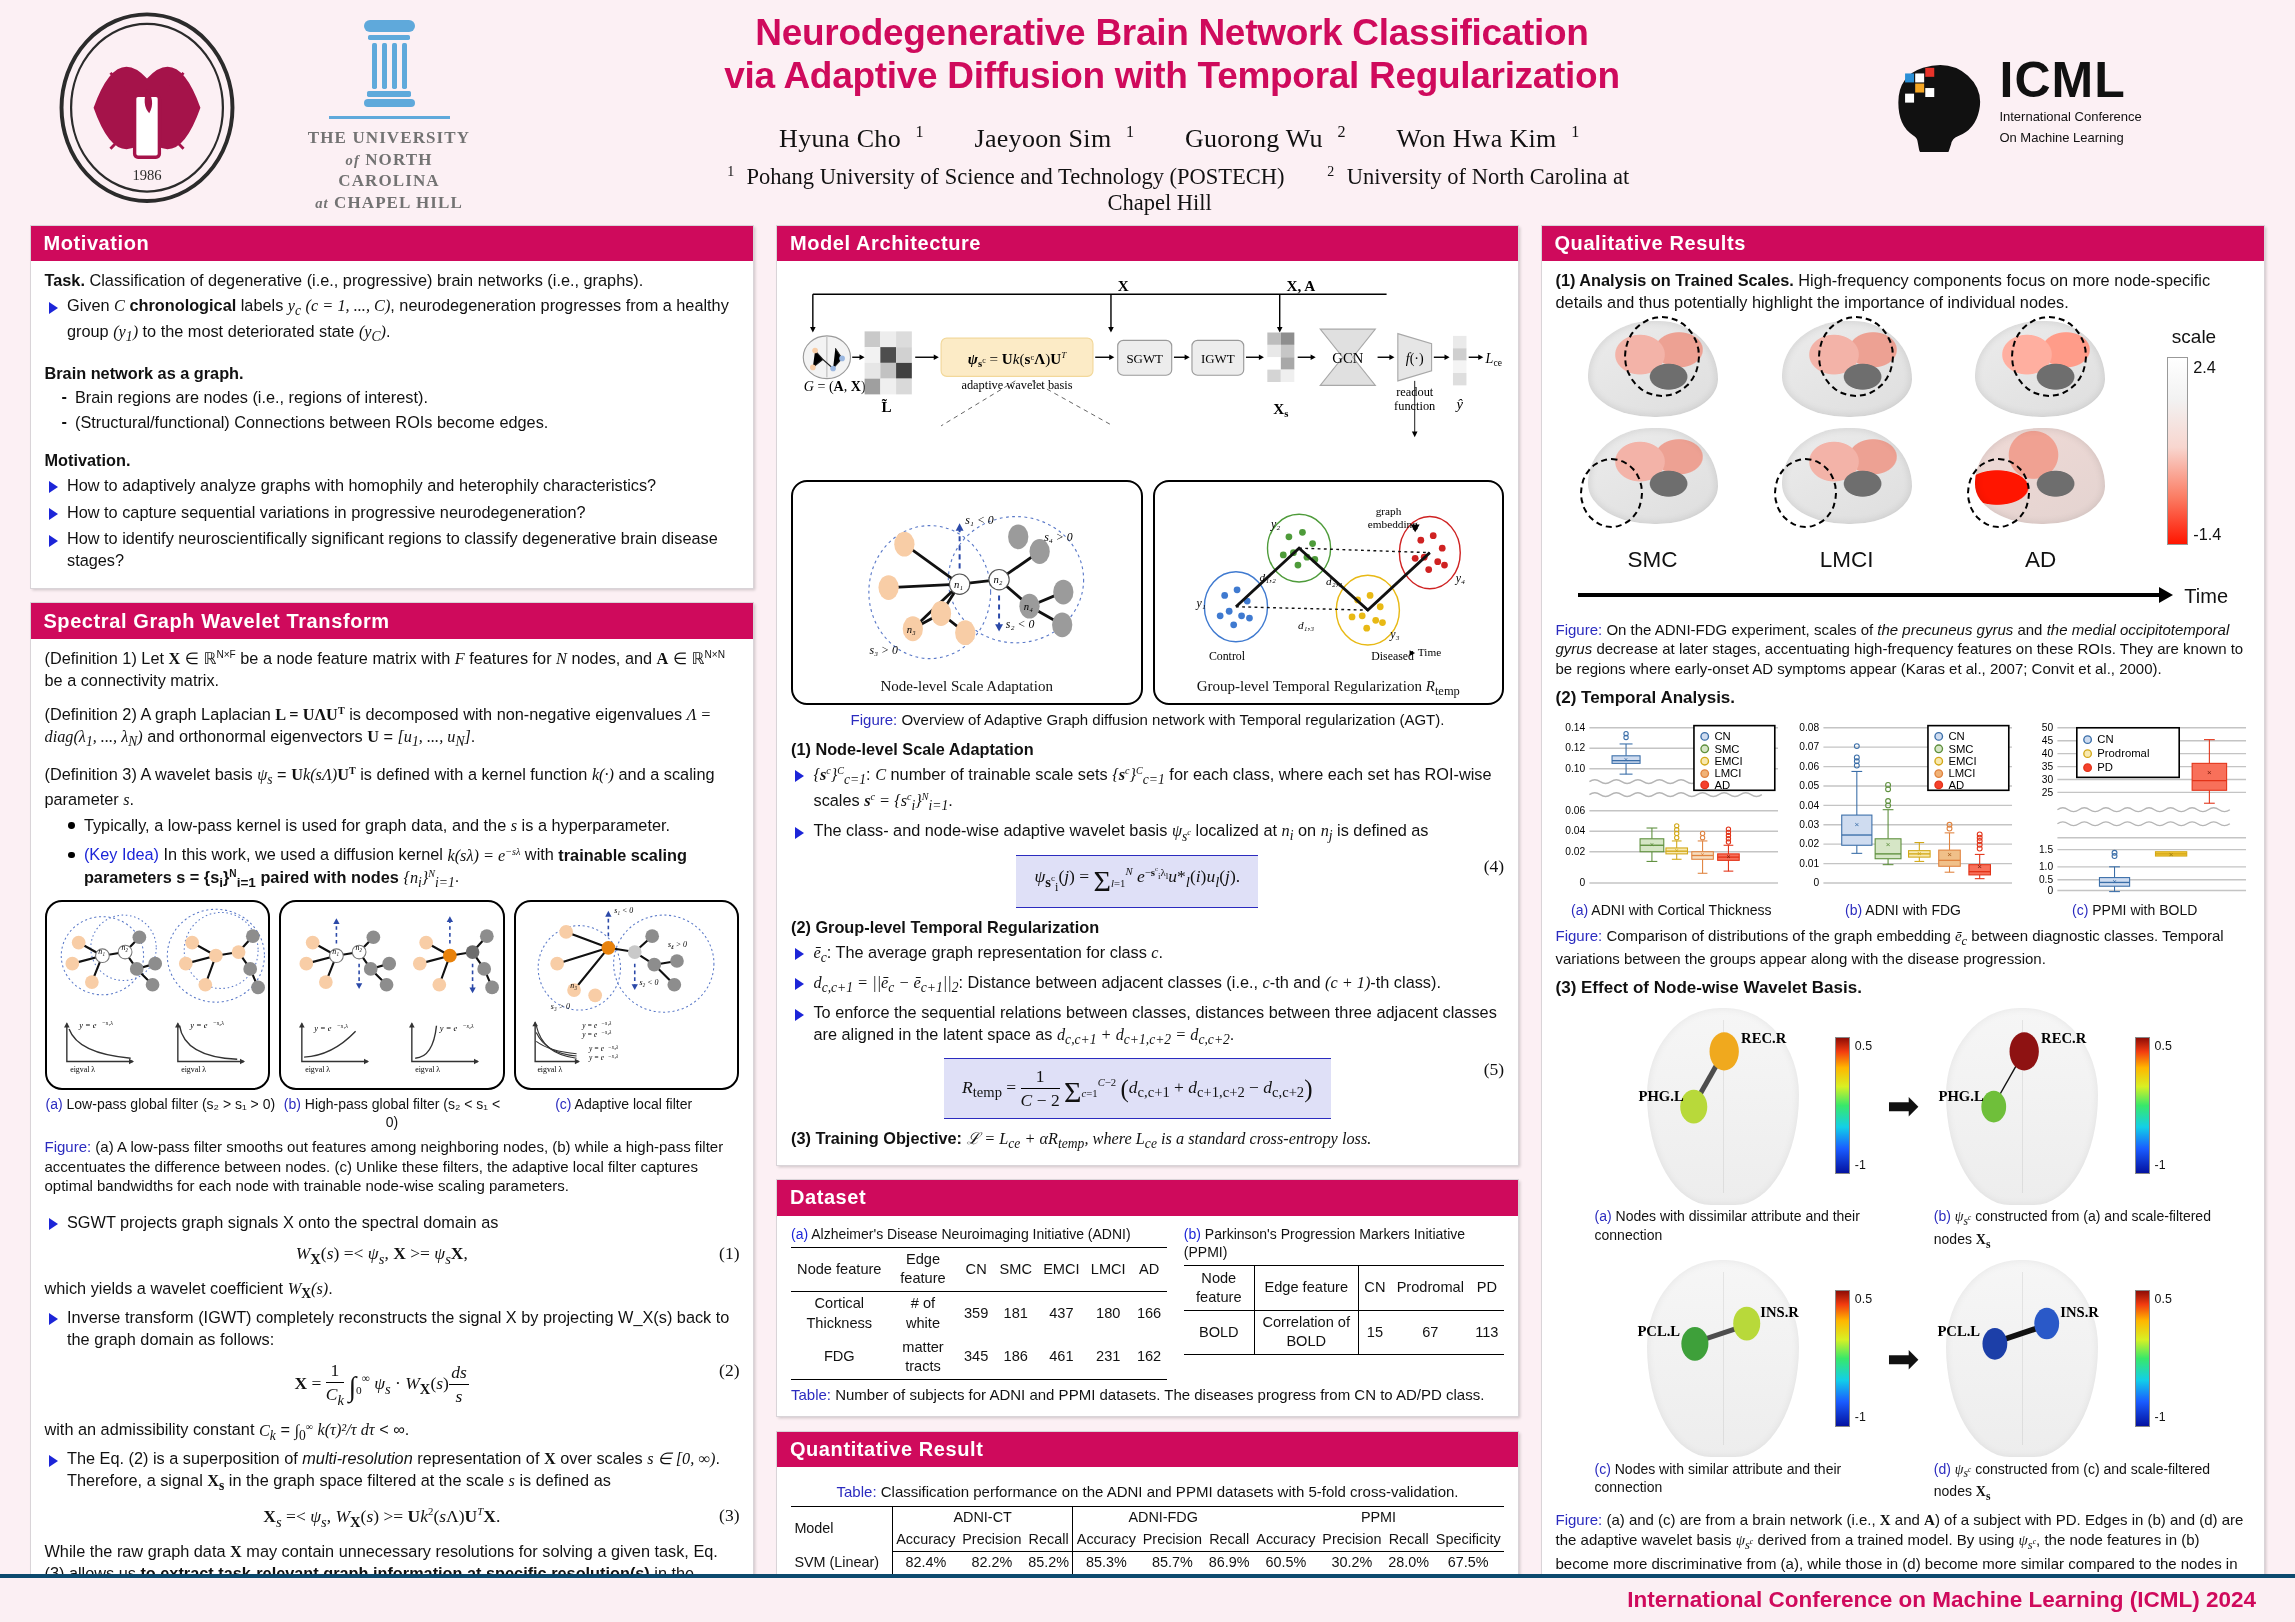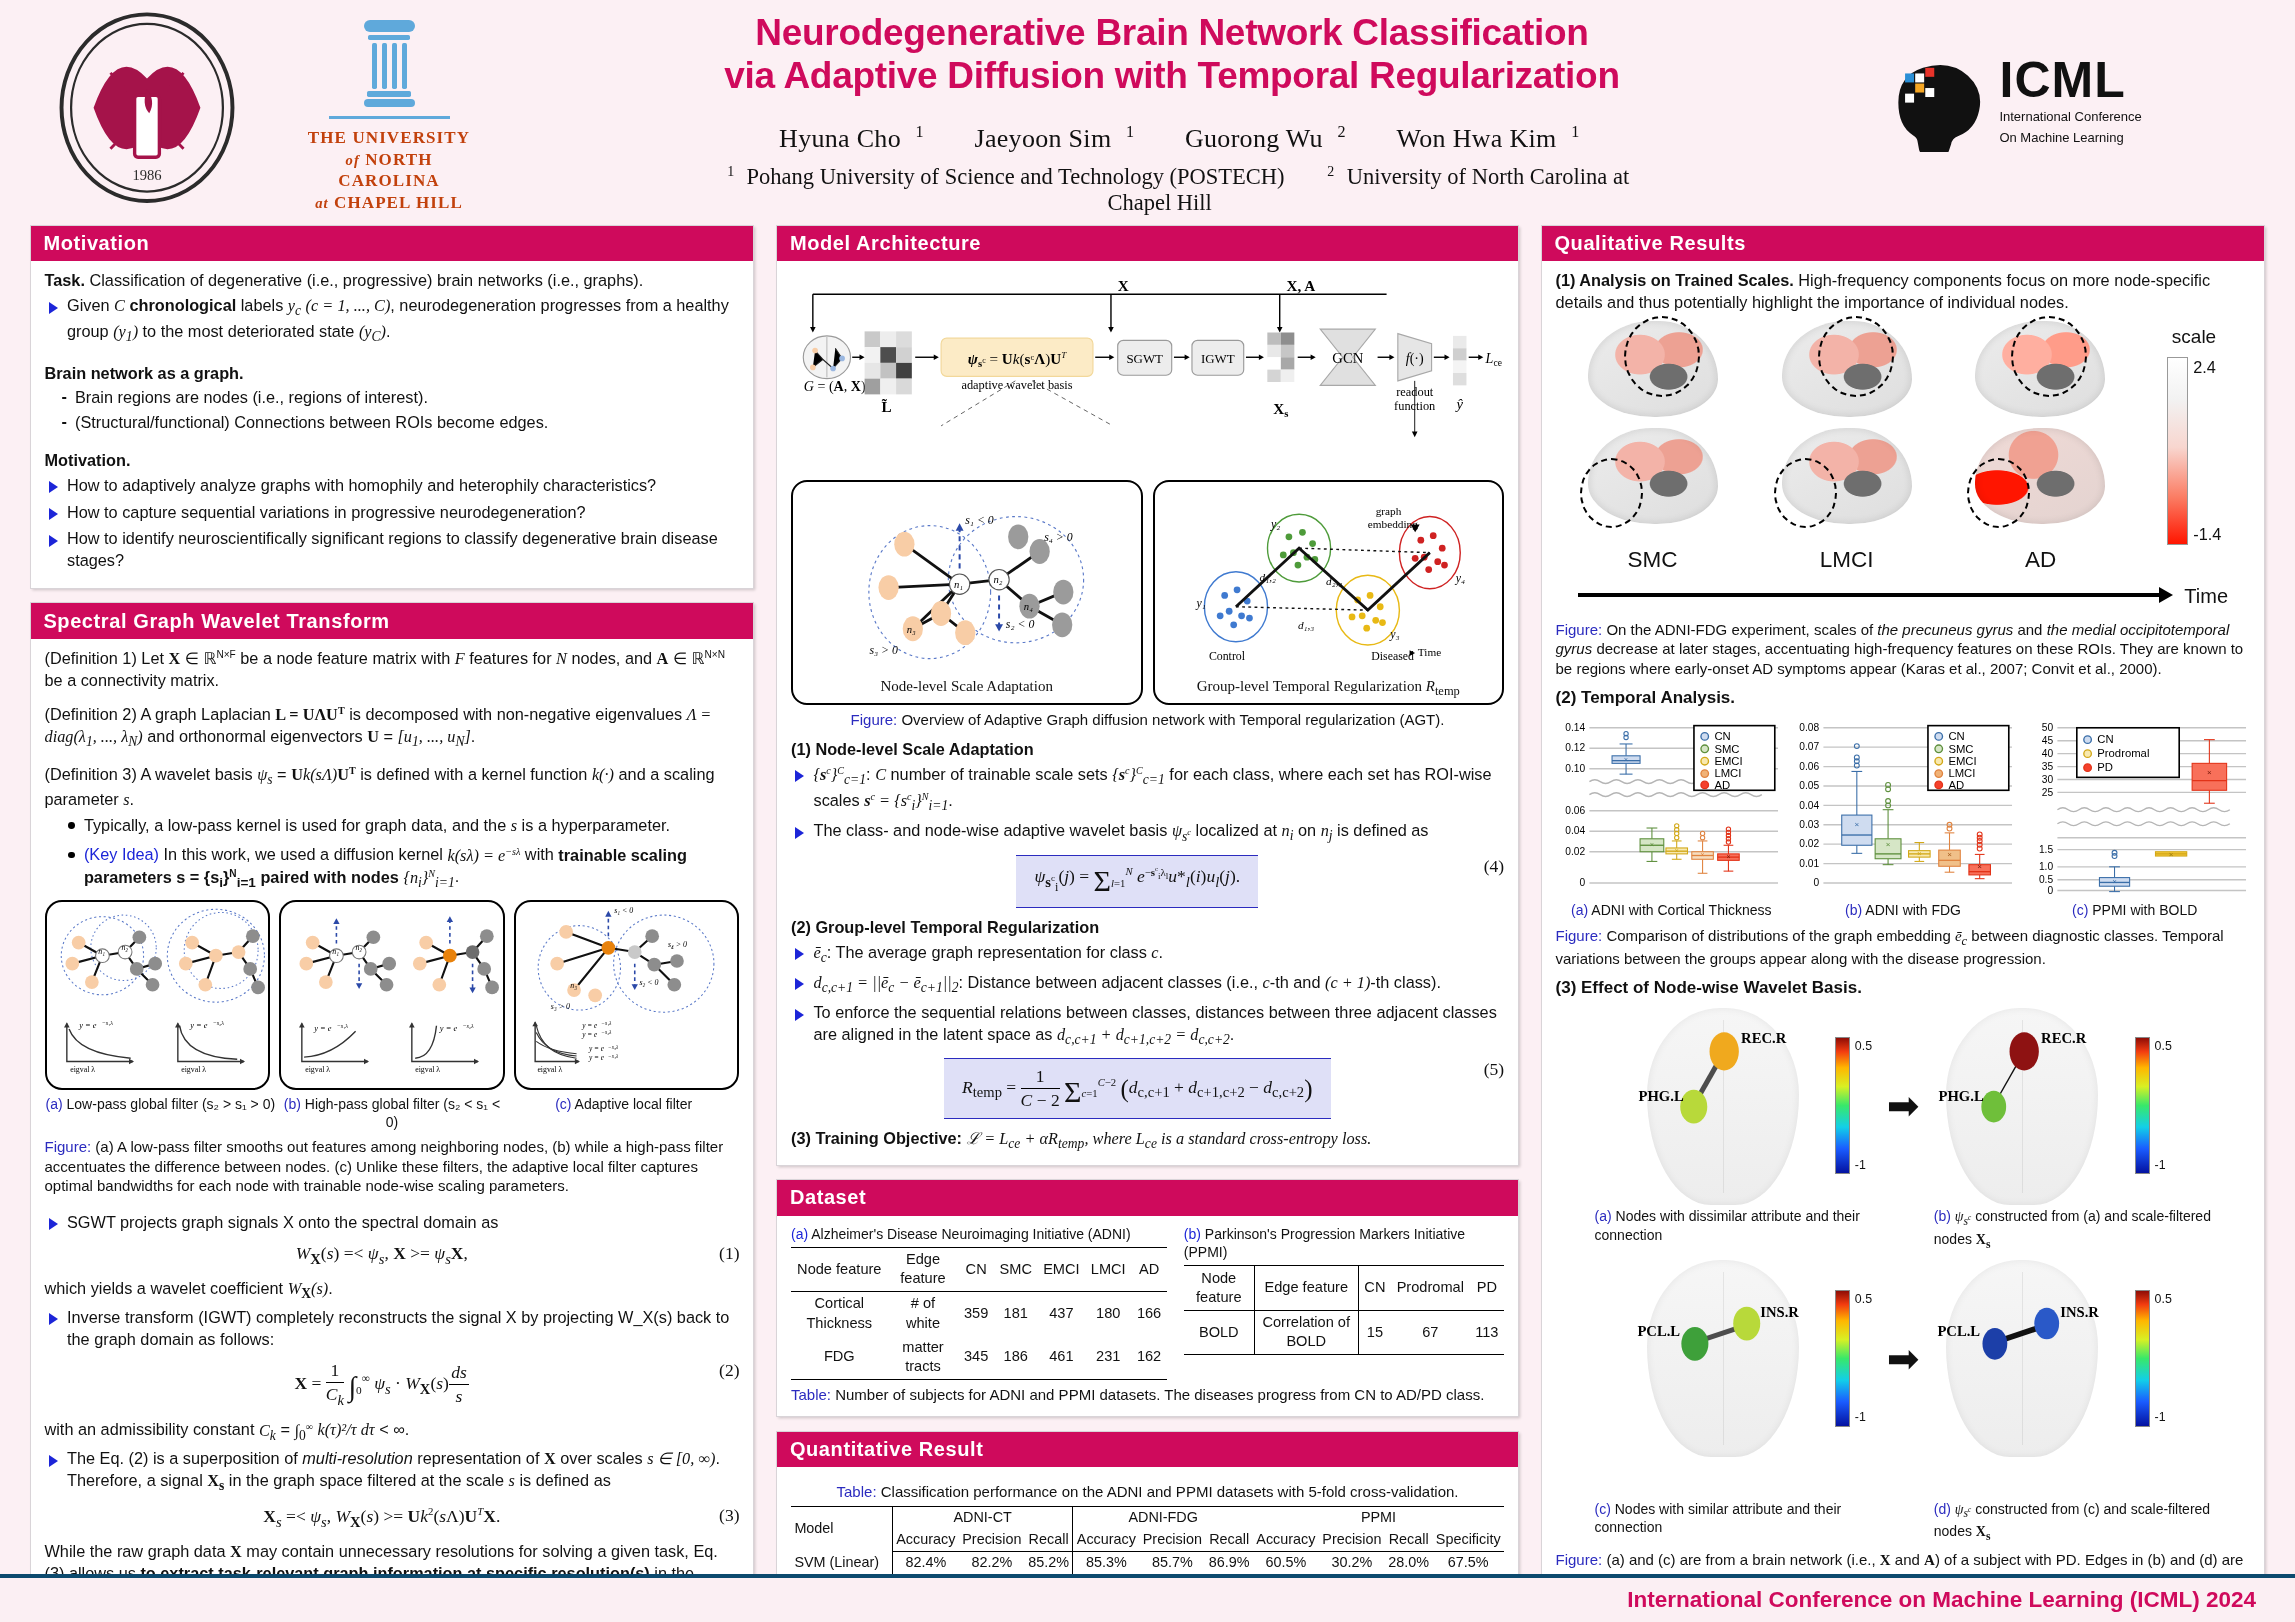--- a/index.html
+++ b/index.html
@@ -13,21 +13,21 @@
   }
   .poster{position:relative;width:2295px;height:1622px;box-sizing:border-box;}
 
   
   .header{position:relative;height:225px;}
   .logo-postech{position:absolute;left:54px;top:11.3px;width:186px;height:194px;}
   .logo-unc{position:absolute;left:293px;top:20px;width:192px;height:183px;text-align:center;}
   .unc-col{width:51px;height:87px;margin:0 auto;position:relative;}
   .unc-col .seg{position:absolute;background:#5fa9db;border-radius:1.7px;}
   .unc-rule{width:121px;height:2.8px;background:#5fa9db;margin:9px auto 8px auto;}
-  .unc-line{color:#c2410c;font-family:"Liberation Serif",serif;font-weight:bold;letter-spacing:1.1px;font-size:17px;line-height:1.28;}
+  .unc-line{color:#737373;font-family:"Liberation Serif",serif;font-weight:bold;letter-spacing:1.1px;font-size:17px;line-height:1.28;}
   .unc-line i{font-style:italic;text-transform:none;font-size:14.6px;}
   .title-wrap{position:absolute;left:693px;top:12.4px;width:958px;text-align:center;}
   .ptitle{color:#cf0a5c;font-weight:bold;font-size:37px;line-height:1.16;letter-spacing:-0.3px;}
   .authors{font-family:"Liberation Serif",serif;font-size:26px;margin-top:25px;letter-spacing:0.3px;}
   .authors span{margin:0 14.6px;}
   .affil{font-family:"Liberation Serif",serif;font-size:22.5px;margin-top:10px;}
   .affil span{margin:0 12.4px;}
   sup{font-size:0.62em;vertical-align:super;}
   .logo-icml{position:absolute;right:48px;top:31px;width:361px;height:141px;display:flex;align-items:center;gap:12.4px;}
   .icml-head{position:relative;width:101px;height:101px;}
@@ -1270,21 +1270,21 @@
               </svg>
             </div>
             <div style="display:flex;align-items:center;gap:4.5px;">
               <div class="cbar"></div>
               <div style="display:flex;flex-direction:column;justify-content:space-between;height:135px;font-size:12.4px;">
                 <span>0.5</span>
                 <span>-1</span>
               </div>
             </div>
           </div>
-          <div style="display:flex;margin-top:40px;">
+          <div style="display:flex;">
             <div class="subcap" style="flex:1;text-align:left;padding-left:39px;"><span class="lbl">(c)</span> <span>Nodes with similar attribute and their connection</span></div>
             <div class="subcap" style="flex:1;text-align:left;padding-left:22.5px;"><span class="lbl">(d)</span> <span class="mathit">ψ<sub>s<sup>c</sup></sub></span> constructed from (c) and scale-filtered nodes <span class="bold mathrm">X<sub>s</sub></span></div>
           </div>
 
           <div class="caption">
             <span class="lbl">Figure:</span>
             <span>(a) and (c) are from a brain network (i.e., <span class="bold mathrm">X</span> and <span class="bold mathrm">A</span>) of a subject with PD. Edges in (b) and (d) are the adaptive wavelet basis <span class="mathit">ψ<sub>s<sup>c</sup></sub></span> derived from a trained model. By using <span class="mathit">ψ<sub>s<sup>c</sup></sub></span>, the node features in (b) become more discriminative from (a), while those in (d) become more similar compared to the nodes in (c).</span>
           </div>
 
         </div>

